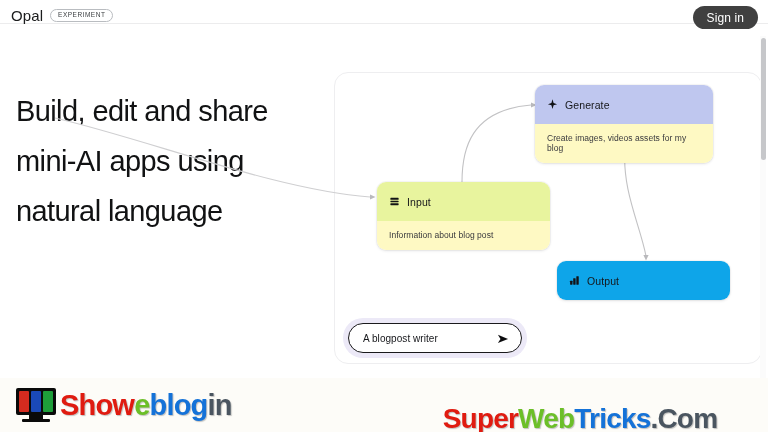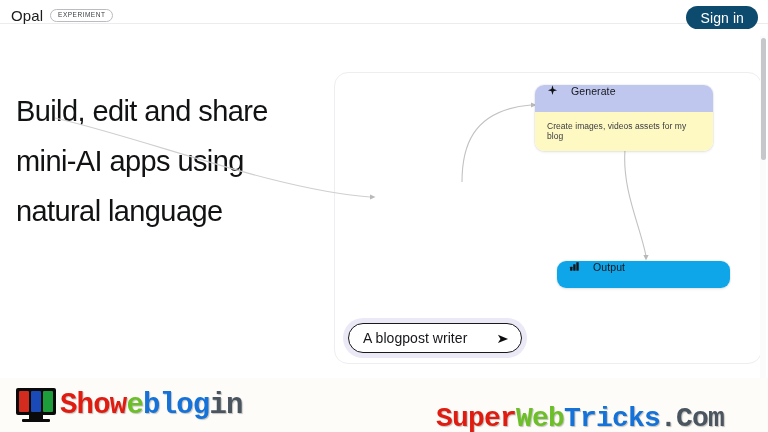--- a/index.html
+++ b/index.html
@@ -53,27 +53,27 @@
     padding: 2px 7px 3px 7px;
     font-size: 6.5px;
     letter-spacing: 0.5px;
     color: #3d4043;
     line-height: 1;
     background: #fff;
   }
   .signin-btn {
     position: absolute;
     right: 10px; top: 6px;
-    background: #0c4a6e;
+    background: #404040;
     color: #ffffff;
     border: none;
     border-radius: 14px;
     height: 23px;
     padding: 0 14px;
-    font-size: 14px;
+    font-size: 12px;
     font-family: "Liberation Sans", sans-serif;
     cursor: pointer;
     letter-spacing: 0.1px;
   }
 
   
   .headline {
     position: absolute;
     left: 16px;
     top: 86px;
@@ -110,23 +110,24 @@
 
   
   .node {
     position: absolute;
     border-radius: 9px;
     background: #ffffff;
     box-shadow: 0 1px 3px rgba(20,20,25,0.10), 0 0 0 1px rgba(20,20,25,0.035);
     overflow: hidden;
   }
   .node-head {
-    height: 27px;
-    display: flex;
-    gap: 13px;
+    height: 39px;
+    display: flex;
+    align-items: center;
+    gap: 7px;
     padding: 0 12px;
     box-sizing: border-box;
   }
   .node-title {
     font-size: 10.5px;
     color: #16171a;
     letter-spacing: 0.1px;
   }
   .node-body {
     background: #fef9c3;
@@ -163,21 +164,21 @@
     border: 1px solid #1a1a1c;
     box-shadow: 0 0 0 5px #ece9f7;
     display: flex;
     align-items: center;
     justify-content: space-between;
     padding: 0 13px 0 14px;
     box-sizing: border-box;
     cursor: text;
   }
   .prompt-text {
-    font-size: 14px;
+    font-size: 10px;
     color: #15161a;
     letter-spacing: 0.05px;
   }
   .send-arrow {
     font-size: 13px;
     color: #0b0b0d;
     line-height: 1;
     transform: scaleX(1.15);
   }
 
@@ -244,21 +245,21 @@
     position: absolute;
     left: 6px; top: 31px;
     width: 28px; height: 3px;
     background: #0a0a0a;
     border-radius: 1px;
   }
   .wm-text {
     font-size: 29px;
     font-weight: bold;
     letter-spacing: -0.8px;
-    font-family: Liberation Mono, monospace;
+    font-family: Liberation Sans, sans-serif;
     text-shadow: 1px 1px 1px rgba(120,120,120,0.45);
     line-height: 1;
   }
   .wm-text-r { font-size: 28px; margin-top: 28px; }
   .c-red { color: #e01b10; }
   .c-green { color: #6cbf28; }
   .c-blue { color: #1472d8; }
   .c-gray { color: #4a5560; }
 </style>
 </head>
@@ -296,20 +297,33 @@
       <span class="node-icon">
         <svg width="11" height="11" viewBox="0 0 12 12" aria-hidden="true">
           <path d="M6 0.4 L7.2 4.3 L11 5.6 L7.2 6.9 L6 10.8 L4.8 6.9 L1 5.6 L4.8 4.3 Z" fill="#121316"></path>
         </svg>
       </span>
       <span class="node-title">Generate</span>
     </div>
     <div class="node-body">Create images, videos assets for my blog</div>
   </div>
 
+  <div class="node" id="node-input">
+    <div class="node-head">
+      <span class="node-icon">
+        <svg width="11" height="11" viewBox="0 0 12 12" aria-hidden="true">
+          <rect x="1.5" y="2" width="9" height="2.1" rx="0.6" fill="#121316"></rect>
+          <rect x="1.5" y="5.2" width="9" height="1.6" rx="0.5" fill="#121316"></rect>
+          <rect x="1.5" y="7.9" width="9" height="2.1" rx="0.6" fill="#121316"></rect>
+        </svg>
+      </span>
+      <span class="node-title">Input</span>
+    </div>
+    <div class="node-body">Information about blog post</div>
+  </div>
 
   <div class="node" id="node-output">
     <div class="node-head">
       <span class="node-icon">
         <svg width="11" height="11" viewBox="0 0 12 12" aria-hidden="true">
           <rect x="1.2" y="6.4" width="2.6" height="4.2" rx="0.4" fill="#121316"></rect>
           <rect x="4.6" y="3.6" width="2.6" height="7" rx="0.4" fill="#121316"></rect>
           <rect x="8.0" y="1.3" width="2.6" height="9.3" rx="0.4" fill="#121316"></rect>
         </svg>
       </span>

